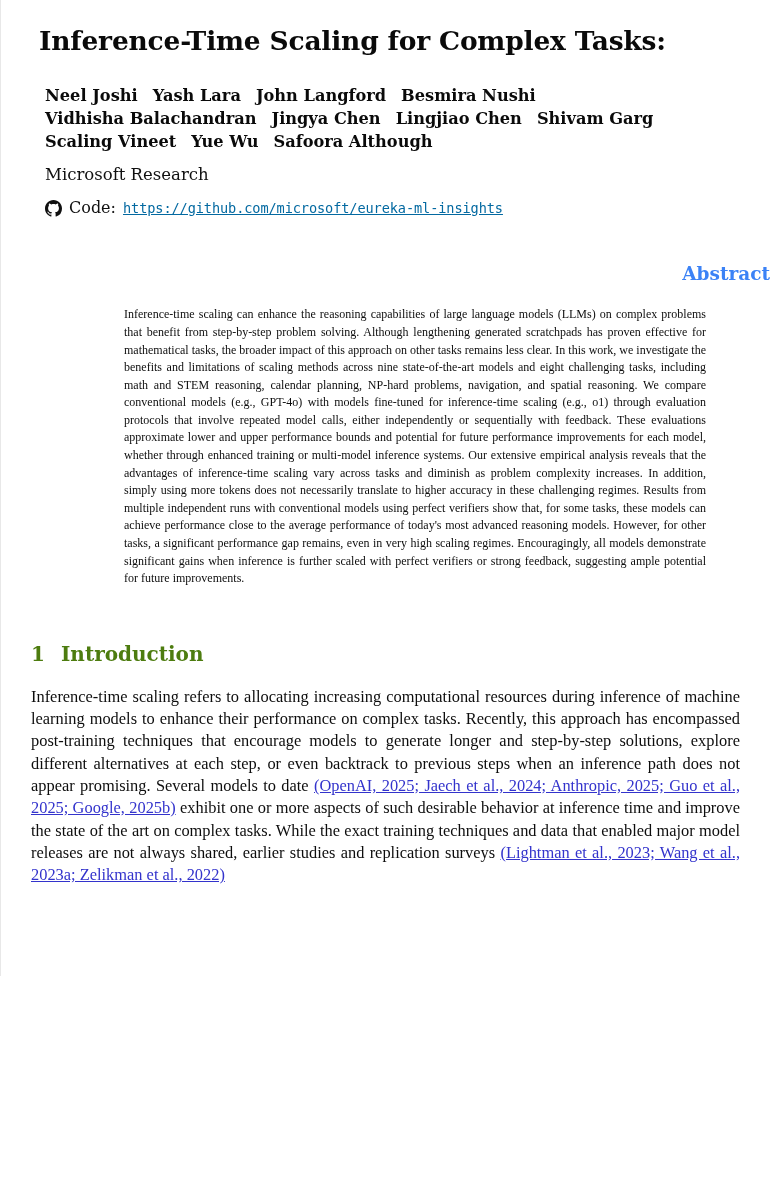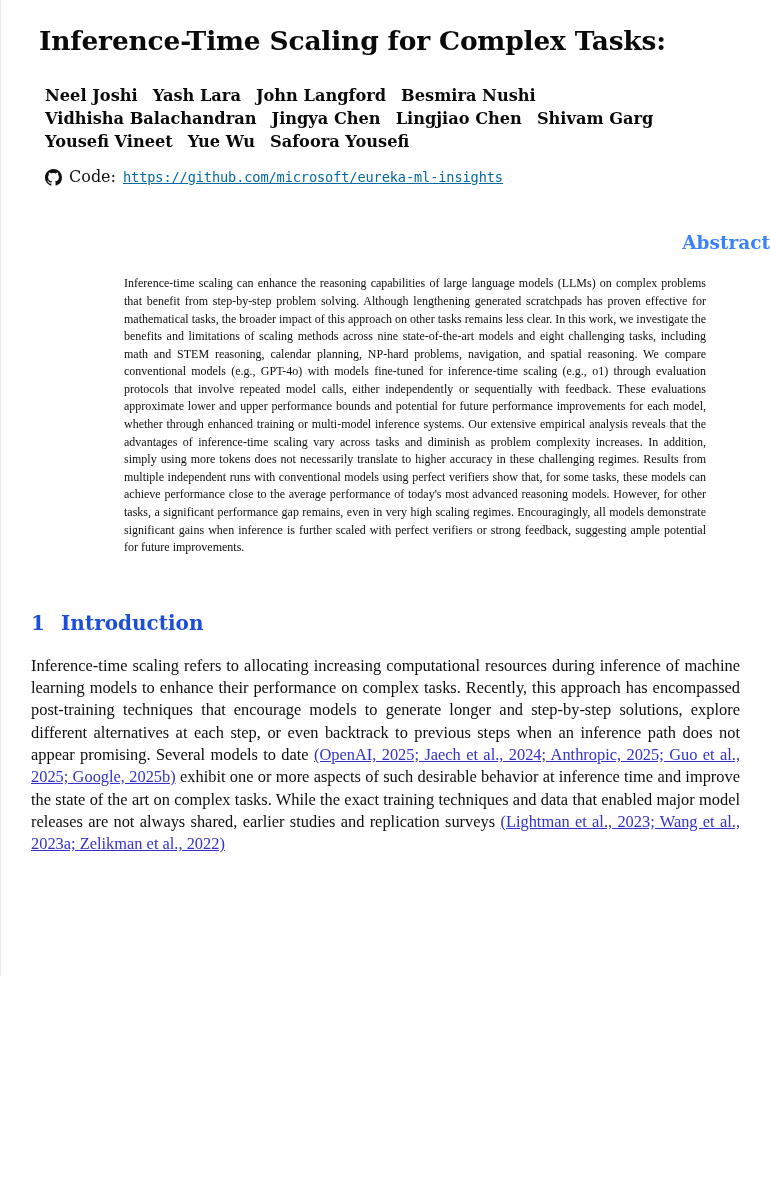--- a/index.html
+++ b/index.html
@@ -117,21 +117,21 @@
     hyphens: manual;
   }
 
   
   .section-heading {
     margin: 54px 0 0 0;
     padding-left: 30px;
     font-family: "DejaVu Serif", serif;
     font-weight: bold;
     font-size: 20px;
-    color: #1d4ed8;
+    color: #4d7c0f;
   }
   .section-heading .secnum {
     display: inline-block;
     min-width: 30px;
   }
   .body-text {
     margin: 20px 0 0 0;
     padding: 0 30px 0 30px;
     font-family: "Liberation Serif", "DejaVu Serif", serif;
     font-size: 16.4px;
@@ -158,24 +158,25 @@
     </h1>
 
     <div class="authors">
       <div class="author-row">
         <span class="author-name">Neel Joshi</span><span class="author-gap"></span><span class="author-name">Yash Lara</span><span class="author-gap"></span><span class="author-name">John Langford</span><span class="author-gap"></span><span class="author-name">Besmira Nushi</span>
       </div>
       <div class="author-row">
         <span class="author-name">Vidhisha Balachandran</span><span class="author-gap"></span><span class="author-name">Jingya Chen</span><span class="author-gap"></span><span class="author-name">Lingjiao Chen</span><span class="author-gap"></span><span class="author-name">Shivam Garg</span>
       </div>
       <div class="author-row">
-        <span class="author-name">Yousefi Vineet</span><span class="author-gap"></span><span class="author-name">Yue Wu</span><span class="author-gap"></span><span class="author-name">Safoora Yousefi</span>
+        <span class="author-name">Scaling Vineet</span><span class="author-gap"></span><span class="author-name">Yue Wu</span><span class="author-gap"></span><span class="author-name">Safoora Although</span>
       </div>
     </div>
 
+    <div class="affiliation">Microsoft Research</div>
 
     <div class="code-line">
       <span class="gh-icon">
         <svg viewBox="0 0 16 16" aria-hidden="true">
           <path fill="#101010" d="M8 0C3.58 0 0 3.58 0 8c0 3.54 2.29 6.53 5.47 7.59.4.07.55-.17.55-.38 0-.19-.01-.82-.01-1.49-2.01.37-2.53-.49-2.69-.94-.09-.23-.48-.94-.82-1.13-.28-.15-.68-.52-.01-.53.63-.01 1.08.58 1.23.82.72 1.21 1.87.87 2.33.66.07-.52.28-.87.51-1.07-1.78-.2-3.64-.89-3.64-3.95 0-.87.31-1.59.82-2.15-.08-.2-.36-1.02.08-2.12 0 0 .67-.21 2.2.82.64-.18 1.32-.27 2-.27s1.36.09 2 .27c1.53-1.04 2.2-.82 2.2-.82.44 1.1.16 1.92.08 2.12.51.56.82 1.27.82 2.15 0 3.07-1.87 3.75-3.65 3.95.29.25.54.73.54 1.48 0 1.07-.01 1.93-.01 2.2 0 .21.15.46.55.38A8.01 8.01 0 0 0 16 8c0-4.42-3.58-8-8-8z"></path>
         </svg>
       </span>
       <span class="code-label">Code:</span>
       <a class="code-url" href="#">https://github.com/microsoft/eureka-ml-insights</a>
     </div>

